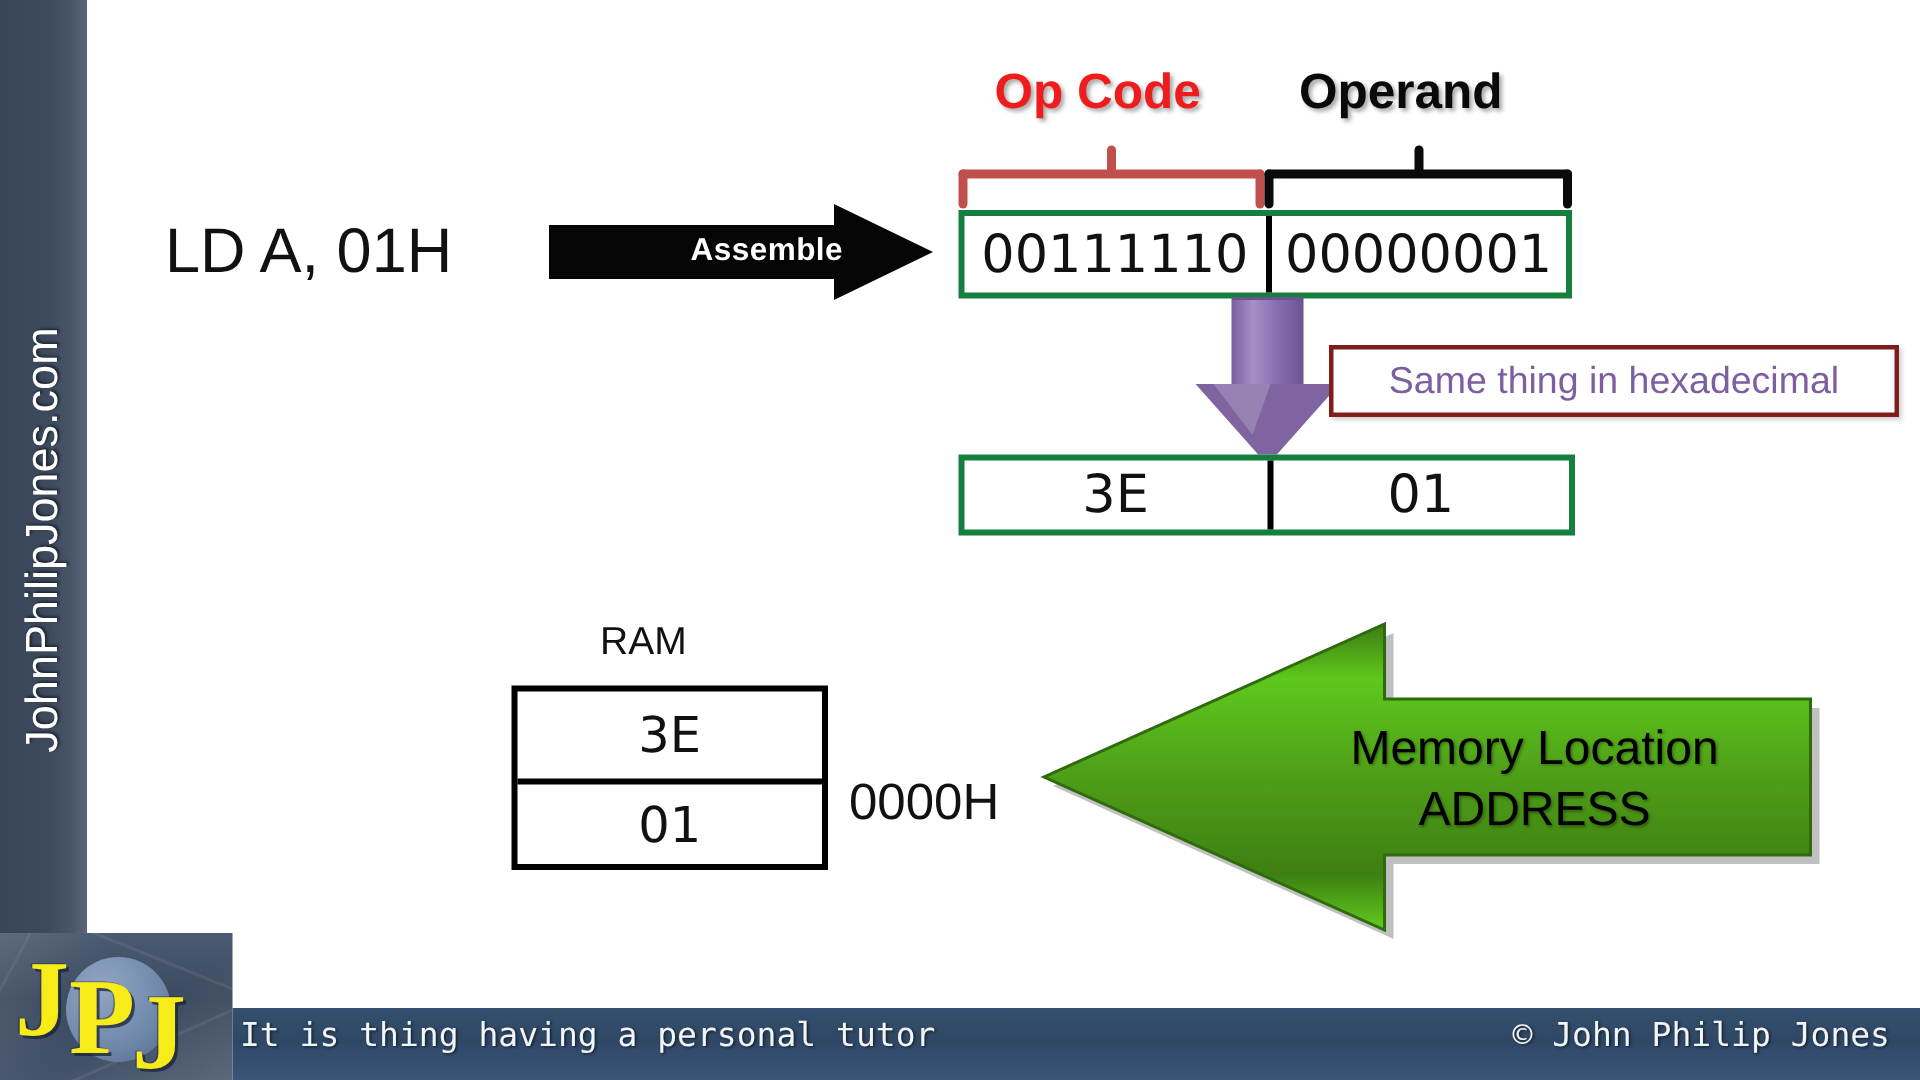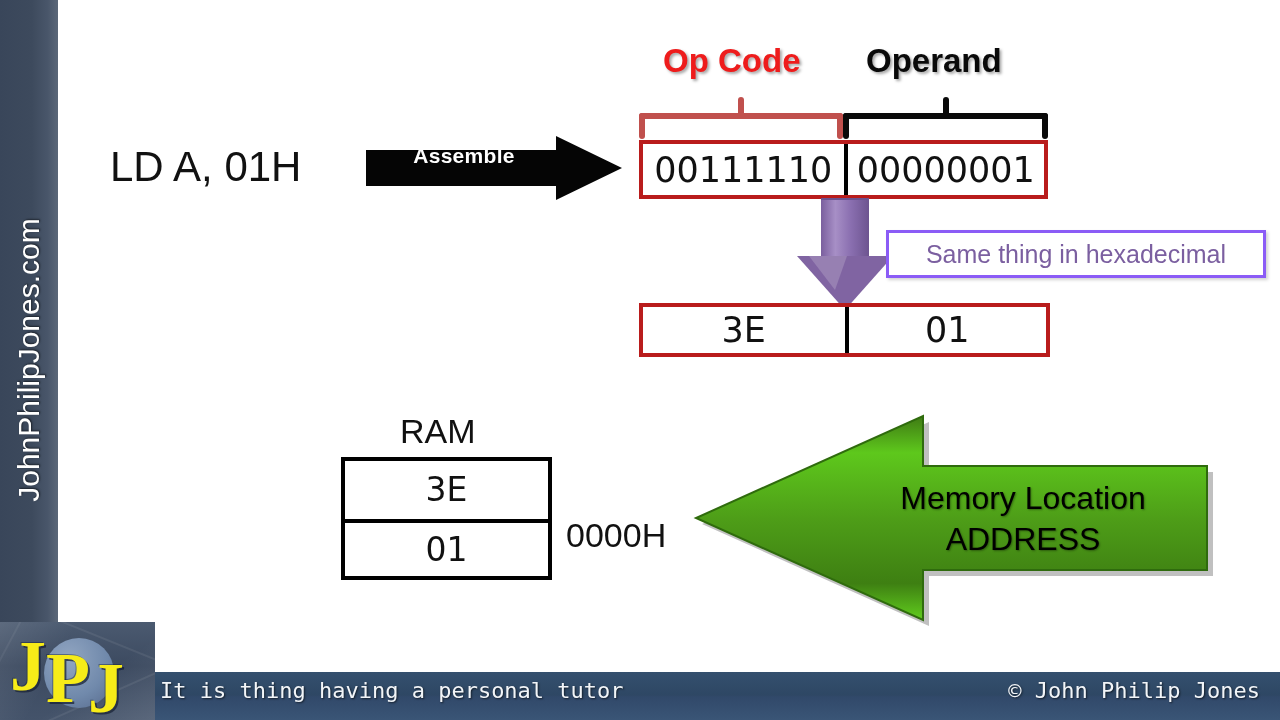--- a/index.html
+++ b/index.html
@@ -172,34 +172,34 @@
   .assemble-arrow .head {
     position: absolute;
     left: 190px; top: 0;
     width: 0; height: 0;
     border-top: 32px solid transparent;
     border-bottom: 32px solid transparent;
     border-left: 66px solid #050505;
   }
   .assemble-arrow .txt {
     position: absolute;
-    left: 0; top: 8px;
+    left: 0; top: 19px;
     width: 196px;
-    text-align: center;
+    text-align: right;
     color: #ffffff;
     font-size: 21px;
     font-weight: bold;
     letter-spacing: .3px;
   }
 
   
   .codebox {
     position: absolute;
     display: flex;
-    border: 4px solid #b91c1c;
+    border: 4px solid #15803d;
     box-sizing: border-box;
     background: #ffffff;
   }
   .codebox .cell {
     box-sizing: border-box;
     display: flex;
     align-items: center;
     justify-content: center;
     font-size: 35px;
     color: #111111;
@@ -239,35 +239,35 @@
     width: 0; height: 0;
     border-left: 26px solid transparent;
     border-right: 12px solid transparent;
     border-top: 34px solid rgba(255,255,255,.18);
   }
 
   
   .callout {
     left: 886px; top: 230px;
     width: 380px; height: 48px;
-    border: 3px solid #8b5cf6;
+    border: 3px solid #7f1d1d;
     box-sizing: border-box;
     background: #ffffff;
     display: flex;
     align-items: center;
     justify-content: center;
     color: #7b5fa0;
     font-size: 25px;
     box-shadow: 2px 2px 3px rgba(0,0,0,.18);
   }
 
   
   .ram-label {
     left: 400px; top: 412px;
-    font-size: 34px;
+    font-size: 26px;
     color: #111111;
   }
   .ram-box {
     left: 341px; top: 457px;
     width: 211px; height: 123px;
     border: 4px solid #000000;
     box-sizing: border-box;
     background: #ffffff;
   }
   .ram-box .row {

